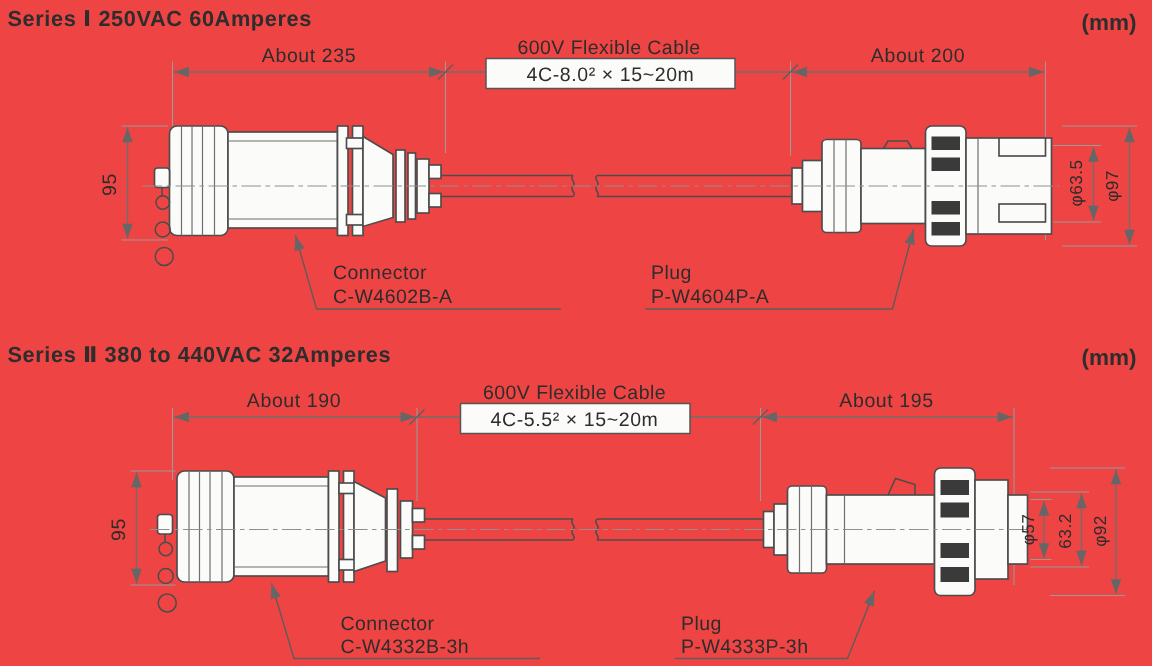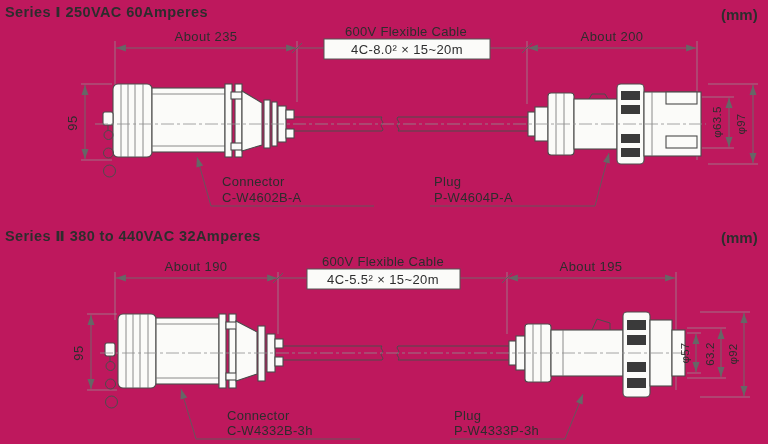--- a/index.html
+++ b/index.html
@@ -1,16 +1,16 @@
 <!DOCTYPE html>
 <html><head>
 <meta charset="utf-8">
 <style>
   html,body{margin:0;padding:0;background:#f7f7f5;}
-  .page{position:relative;width:768px;height:444px;background:#be185d;overflow:hidden;
+  .page{position:relative;width:768px;height:444px;background:#ef4444;overflow:hidden;
         font-family:"Liberation Sans","DejaVu Sans",sans-serif;}
   svg{position:absolute;left:0;top:0;}
   
   .outline{stroke:#4c4c4c;stroke-width:1.1;fill:#fbfbf9;}
   .oline{stroke:#4c4c4c;stroke-width:1;fill:none;}
   .oth{stroke:#6f6f6f;stroke-width:.8;fill:none;}
   .dim{stroke:#6e6e6e;stroke-width:.9;fill:none;}
   .ext{stroke:#9a9a9a;stroke-width:.7;fill:none;}
   .center{stroke:#8f8f8f;stroke-width:.8;fill:none;stroke-dasharray:13 3 3 3;}
   .tick{stroke:#5f5f5f;stroke-width:1;}

